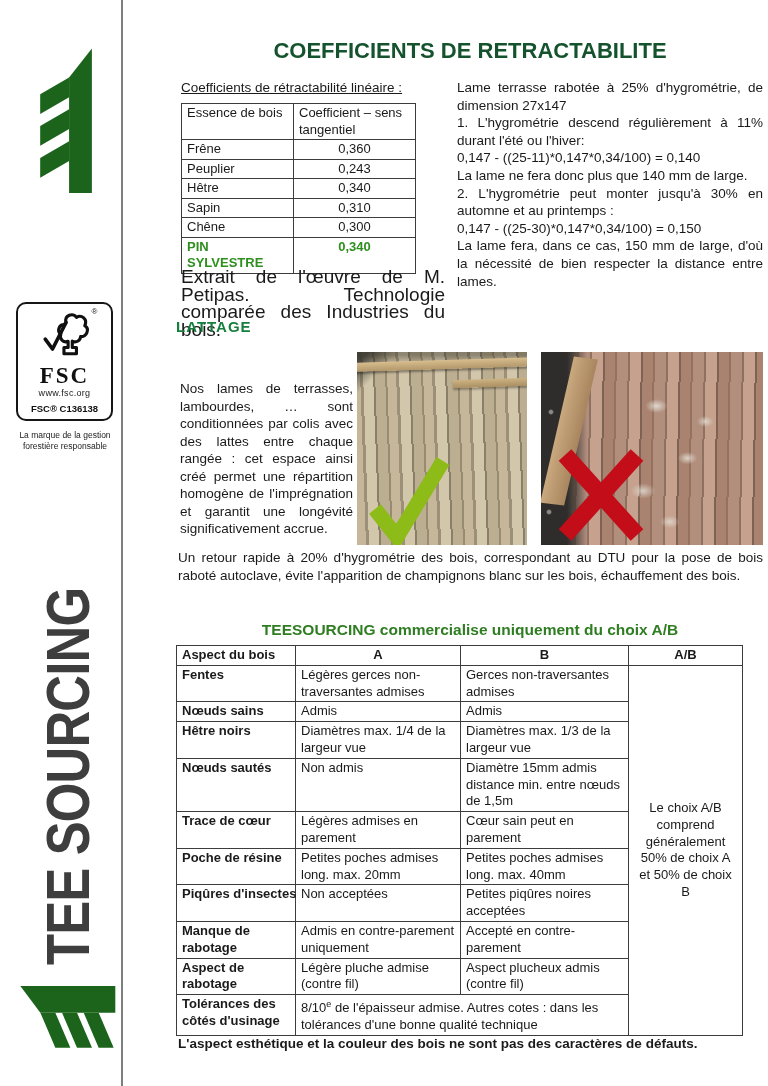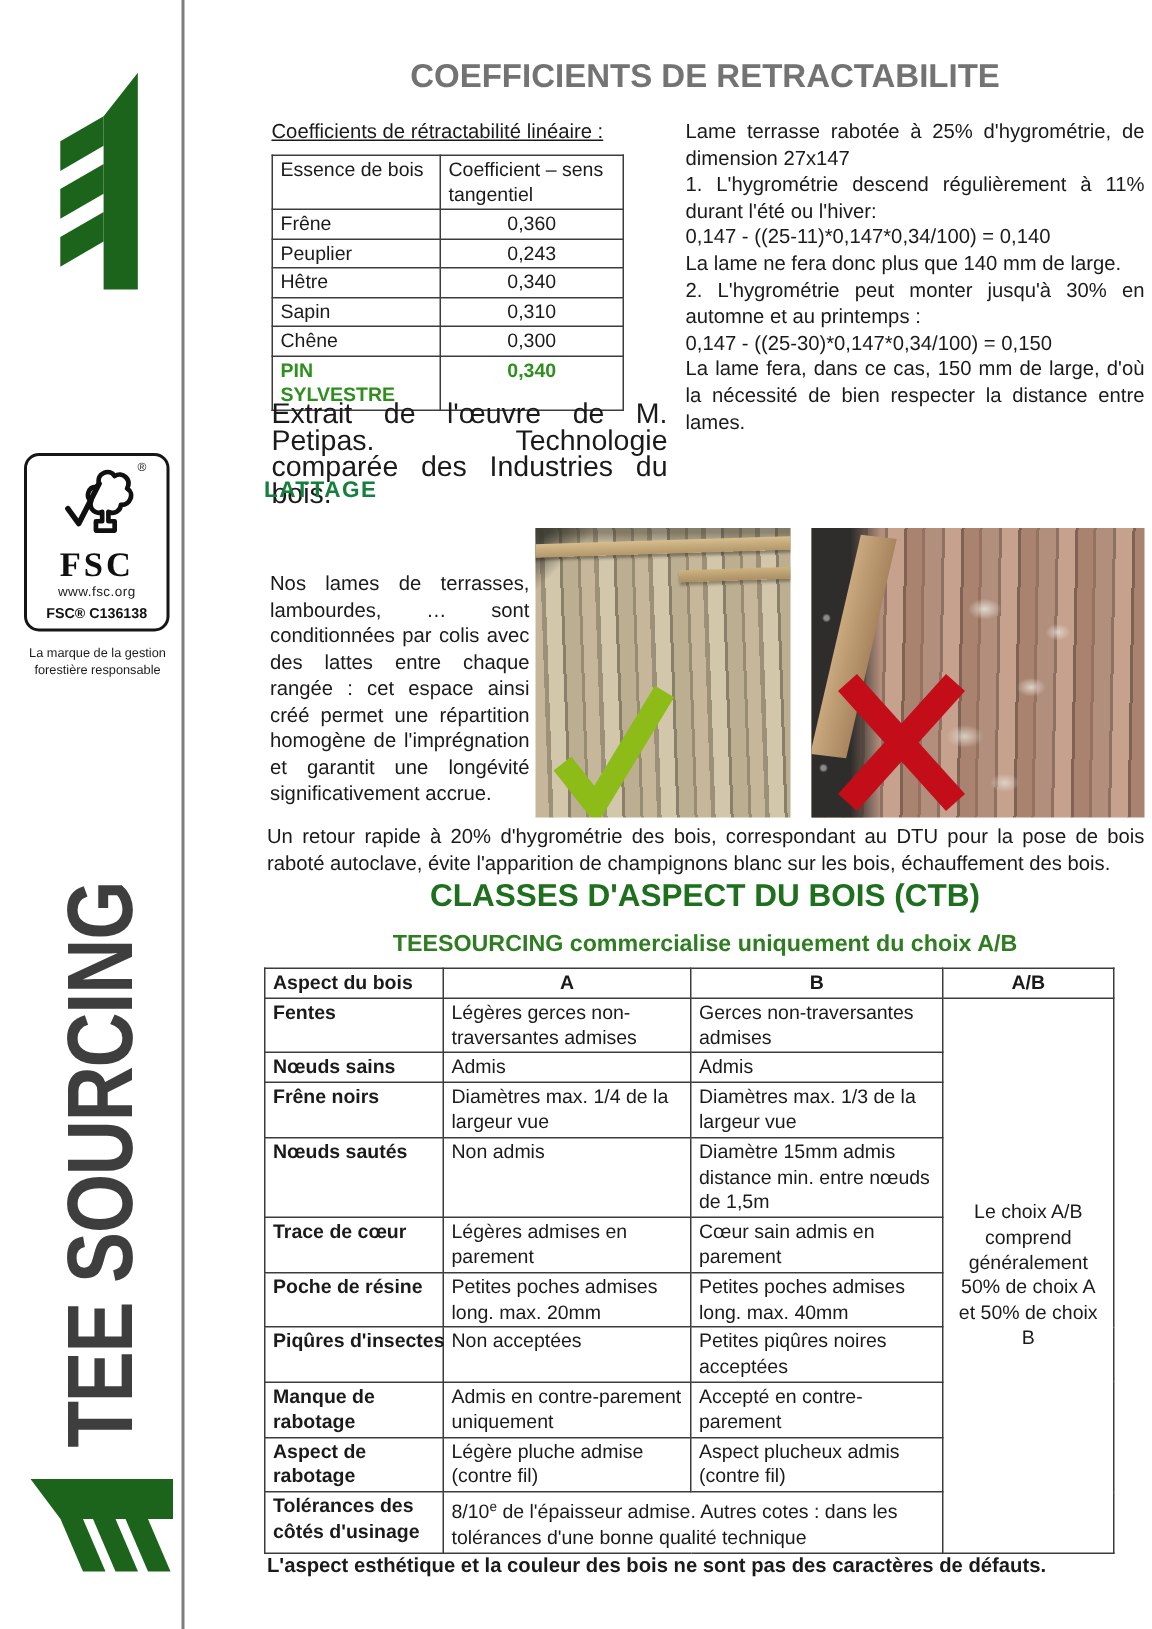--- a/index.html
+++ b/index.html
@@ -32,21 +32,21 @@
     display:flex;align-items:center;gap:9px;
   }
   .brand-mark{flex:none;}
   .brand-text{
     font-size:62px;font-weight:bold;color:#3e3e3e;letter-spacing:-1px;
     transform:scaleX(0.82);transform-origin:left center;white-space:nowrap;
   }
 
   
   .doc-title{position:absolute;left:176px;top:38px;width:588px;text-align:center;
-    font-size:22px;font-weight:bold;color:#737373;}
+    font-size:22px;font-weight:bold;color:#14532d;}
   .lattage-title{position:absolute;left:176px;top:318px;width:588px;
     font-size:15px;font-weight:bold;color:#15803d;letter-spacing:1px;}
   .classes-title{position:absolute;left:176px;top:586px;width:588px;text-align:center;
     font-size:21px;font-weight:bold;color:#1e6f1e;}
   .classes-subtitle{position:absolute;left:176px;top:621px;width:588px;text-align:center;
     font-size:15.5px;font-weight:bold;color:#2e7d21;}
 
   
   .coef-caption{position:absolute;left:181px;top:80px;font-size:13.5px;text-decoration:underline;}
   .essence-table{position:absolute;left:181px;top:103px;border-collapse:collapse;}
@@ -209,21 +209,20 @@
   <div class="photo photo-bad">
     <div class="board"></div>
     <svg class="cross-icon" width="104" height="110" viewBox="0 0 104 110">
       <line x1="16" y1="16" x2="88" y2="96" stroke="#c30d19" stroke-width="17"></line>
       <line x1="88" y1="16" x2="16" y2="96" stroke="#c30d19" stroke-width="17"></line>
     </svg>
   </div>
 
   <div class="lattage-note">Un retour rapide à 20% d'hygrométrie des bois, correspondant au DTU pour la pose de bois raboté autoclave, évite l'apparition de champignons blanc sur les bois, échauffement des bois.</div>
 
-  <div class="classes-title">CLASSES D'ASPECT DU BOIS (CTB)</div>
   <div class="classes-subtitle">TEESOURCING commercialise uniquement du choix A/B</div>
 
   <table class="classes-table">
     <colgroup>
         <col class="w1">
         <col class="w2">
         <col class="w3">
         <col class="w4">
       </colgroup>
     <tbody>
@@ -238,33 +237,33 @@
       <td>Légères gerces non-traversantes admises</td>
       <td>Gerces non-traversantes admises</td>
       <td class="ab" rowspan="10">Le choix A/B comprend généralement 50% de choix A et 50% de choix B</td>
     </tr>
     <tr>
       <td class="lbl nw">Nœuds sains</td>
       <td>Admis</td>
       <td>Admis</td>
     </tr>
     <tr>
-      <td class="lbl nw">Frêne noirs</td>
+      <td class="lbl nw">Hêtre noirs</td>
       <td>Diamètres max. 1/4 de la largeur vue</td>
       <td>Diamètres max. 1/3 de la largeur vue</td>
     </tr>
     <tr>
       <td class="lbl nw">Nœuds sautés</td>
       <td>Non admis</td>
       <td>Diamètre 15mm admis distance min. entre nœuds de 1,5m</td>
     </tr>
     <tr>
       <td class="lbl nw">Trace de cœur</td>
       <td>Légères admises en parement</td>
-      <td>Cœur sain admis en parement</td>
+      <td>Cœur sain peut en parement</td>
     </tr>
     <tr>
       <td class="lbl nw">Poche de résine</td>
       <td>Petites poches admises long. max. 20mm</td>
       <td>Petites poches admises long. max. 40mm</td>
     </tr>
     <tr>
       <td class="lbl nw">Piqûres d'insectes</td>
       <td>Non acceptées</td>
       <td>Petites piqûres noires acceptées</td>

